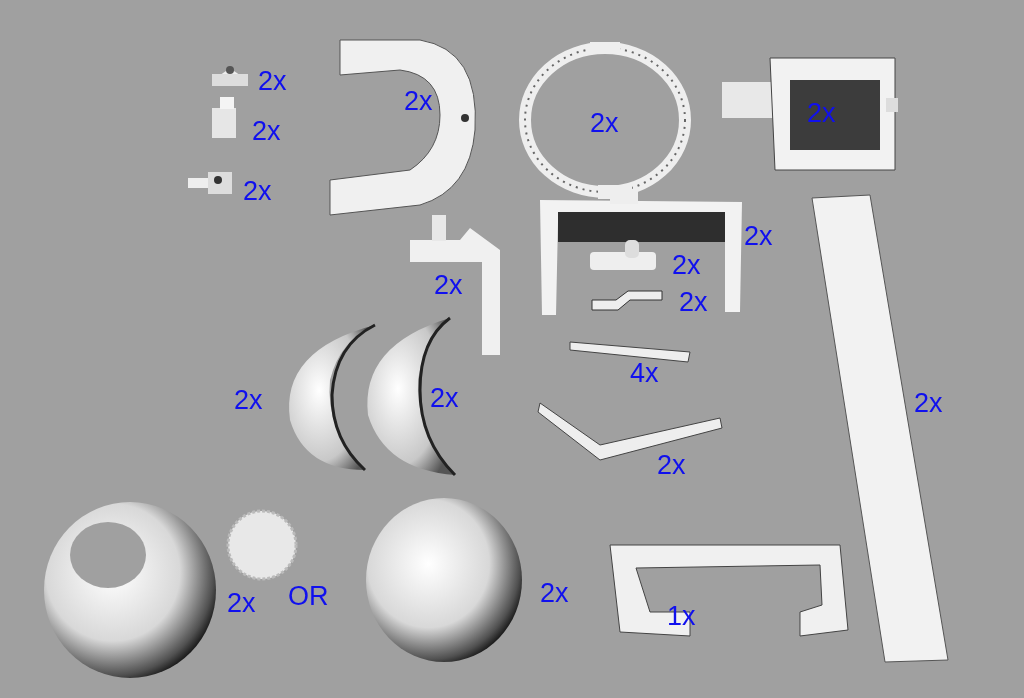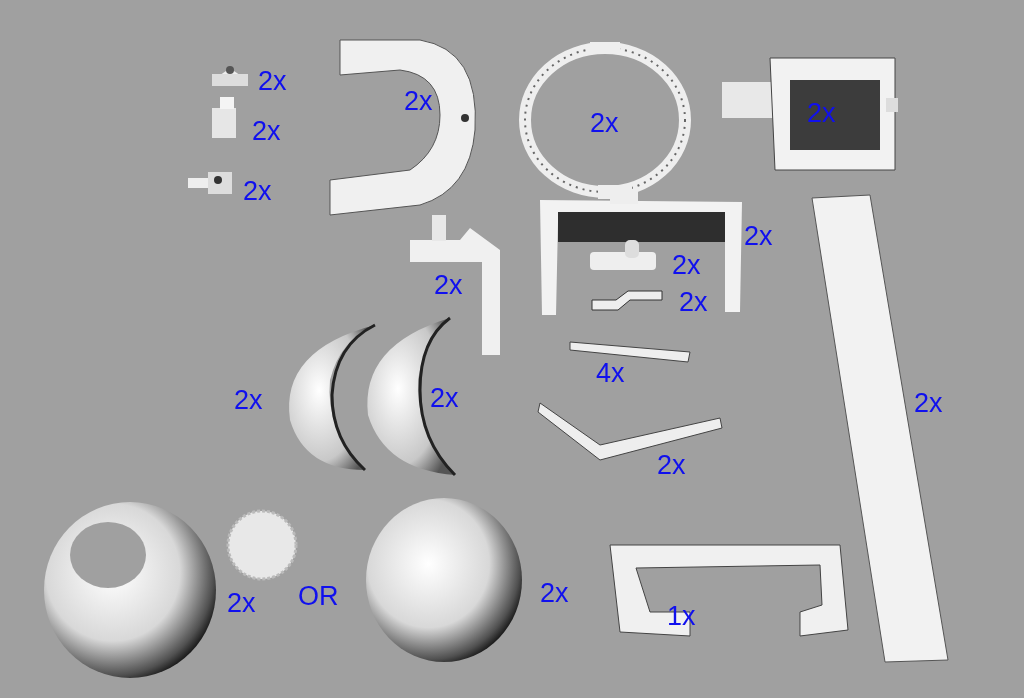--- a/index.html
+++ b/index.html
@@ -121,21 +121,21 @@
 <div class="lbl" style="left:258px;top:68px">2x</div>
 <div class="lbl" style="left:252px;top:118px">2x</div>
 <div class="lbl" style="left:243px;top:178px">2x</div>
 <div class="lbl" style="left:404px;top:88px">2x</div>
 <div class="lbl" style="left:590px;top:110px">2x</div>
 <div class="lbl" style="left:807px;top:100px">2x</div>
 <div class="lbl" style="left:744px;top:223px">2x</div>
 <div class="lbl" style="left:672px;top:252px">2x</div>
 <div class="lbl" style="left:434px;top:272px">2x</div>
 <div class="lbl" style="left:679px;top:289px">2x</div>
-<div class="lbl" style="left:596px;top:360px">4x</div>
+<div class="lbl" style="left:630px;top:360px">4x</div>
 <div class="lbl" style="left:234px;top:387px">2x</div>
 <div class="lbl" style="left:430px;top:385px">2x</div>
 <div class="lbl" style="left:914px;top:390px">2x</div>
 <div class="lbl" style="left:657px;top:452px">2x</div>
 <div class="lbl" style="left:227px;top:590px">2x</div>
-<div class="lbl" style="left:298px;top:583px">OR</div>
+<div class="lbl" style="left:288px;top:583px">OR</div>
 <div class="lbl" style="left:540px;top:580px">2x</div>
 <div class="lbl" style="left:667px;top:603px">1x</div>
 
 </body></html>

